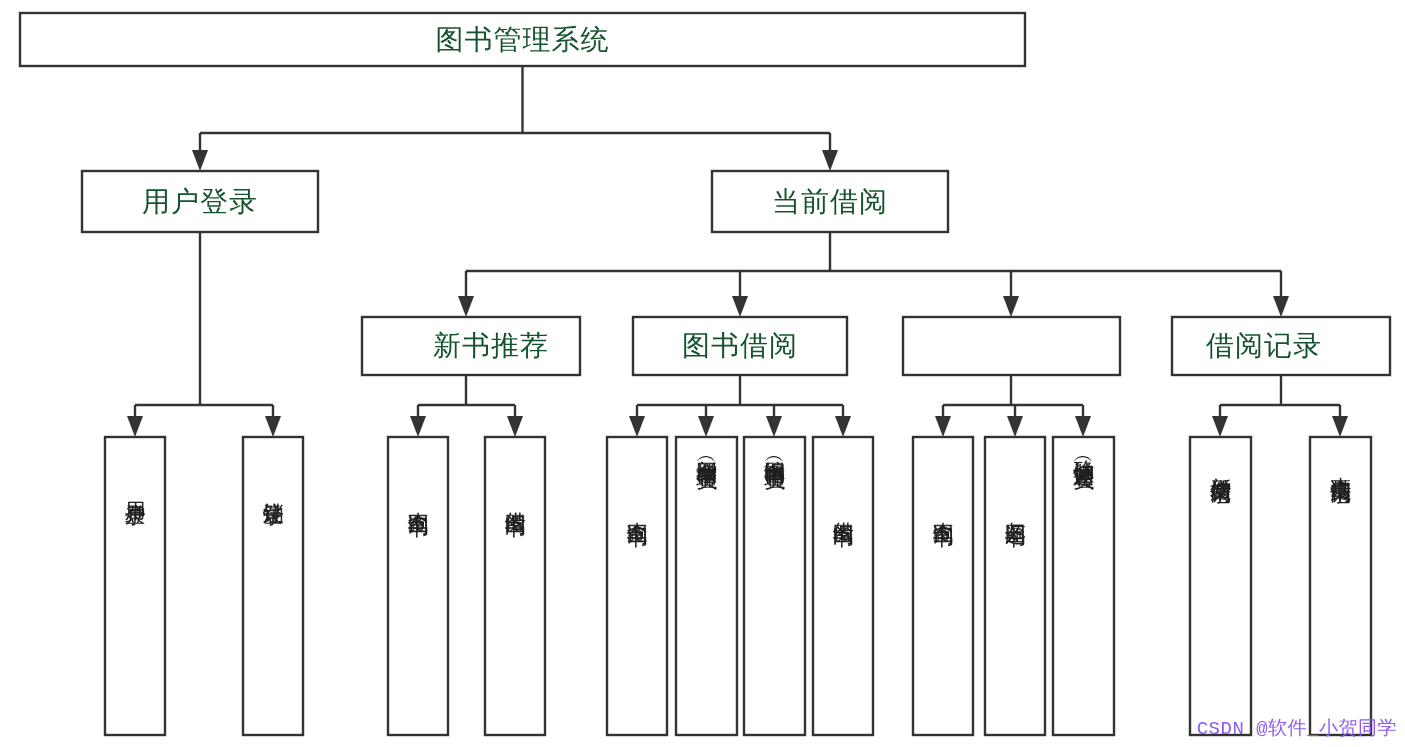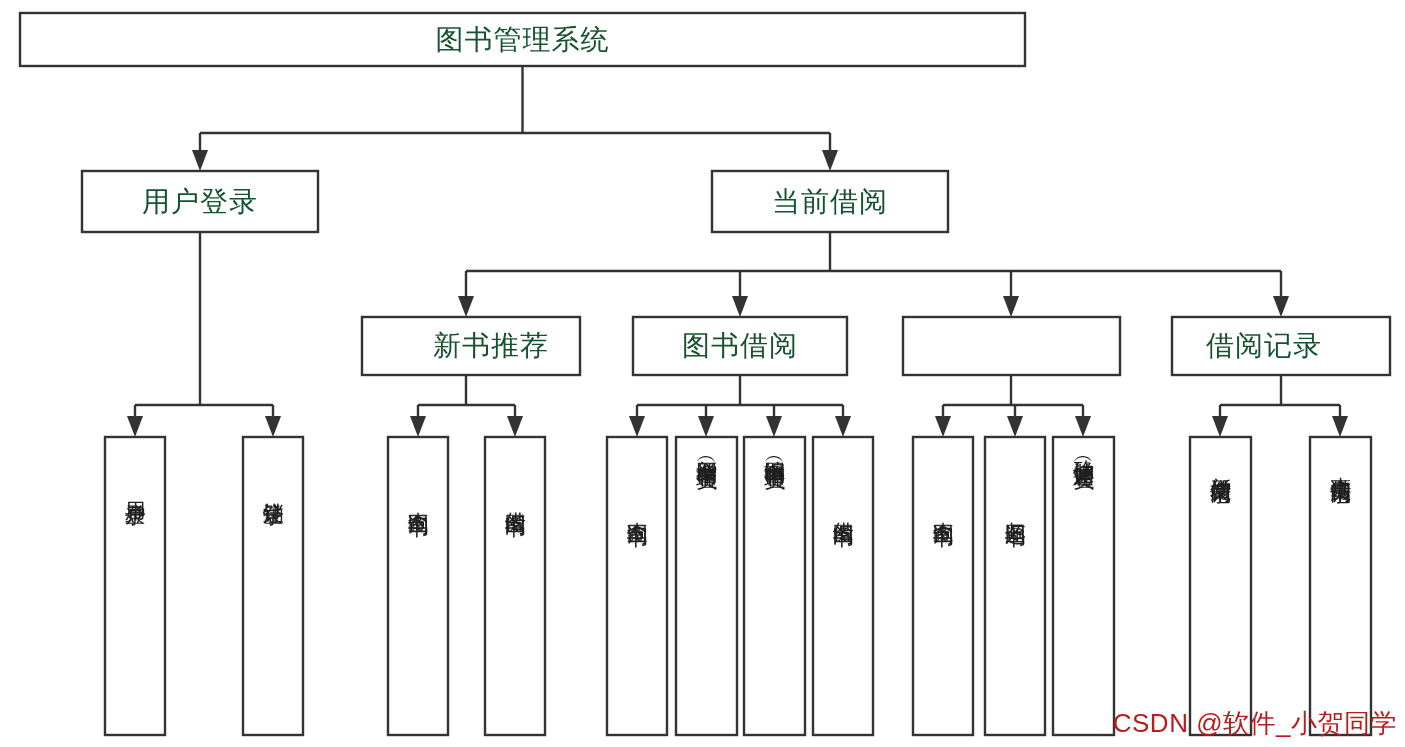--- a/index.html
+++ b/index.html
@@ -70,23 +70,23 @@
     font-family: "Liberation Sans", "DejaVu Sans", sans-serif;
     font-size: 28px;
     color: #14532d;
     letter-spacing: 1px;
     white-space: nowrap;
   }
   #watermark {
     position: absolute;
     right: 8px;
     bottom: 6px;
-    font-family: Liberation Sans, sans-serif;
-    font-size: 26px;
-    color: #b91c1c;
+    font-family: Liberation Mono, monospace;
+    font-size: 19px;
+    color: #8b5cf6;
     letter-spacing: 0.5px;
     white-space: nowrap;
     user-select: none;
   }
 </style>
 </head>
 <body>
 
 <div id="diagram-root">
 

